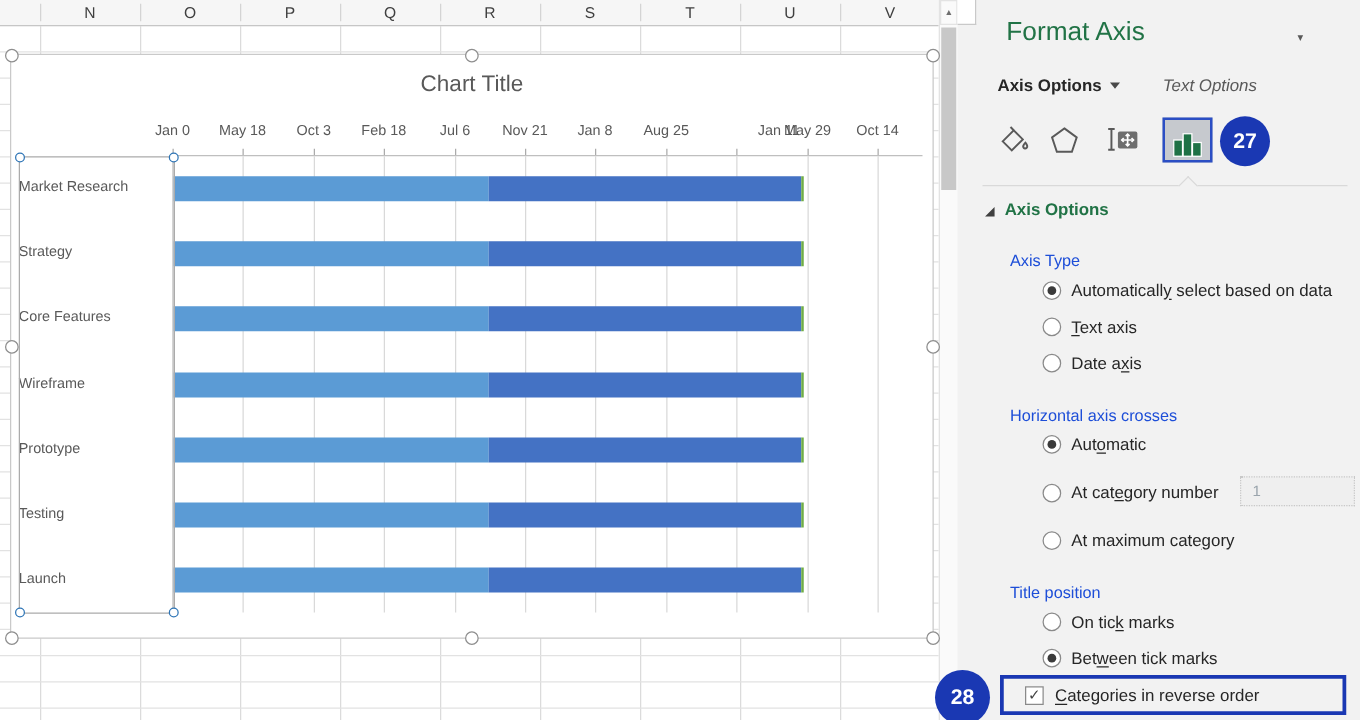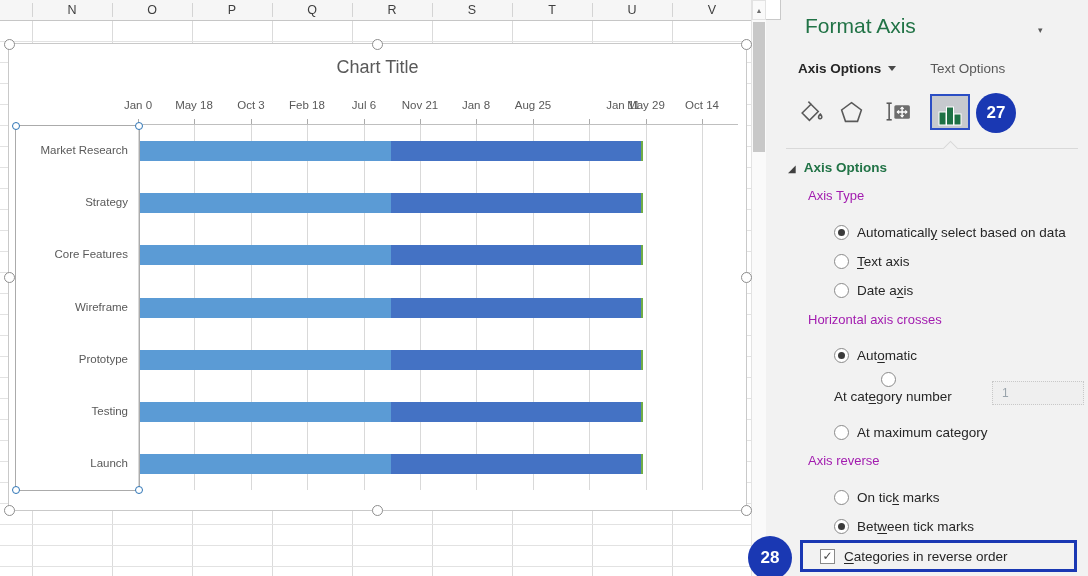--- a/index.html
+++ b/index.html
@@ -32,57 +32,57 @@
   .chart-title{position:absolute;top:13px;left:0;right:0;text-align:center;
                font-size:18px;color:#595959;}
   .xlab{position:absolute;top:54px;height:14px;line-height:14px;font-size:11.5px;color:#595959;
         transform:translateX(-50%);white-space:nowrap;}
   #plot{position:absolute;left:129px;top:80px;width:600px;height:365px;
         border-top:1px solid #BFBFBF;}
   .grid{position:absolute;top:0;bottom:0;width:1px;background:#D9D9D9;}
   .tick{position:absolute;top:-6px;height:5px;width:1px;background:#ABABAB;}
   #plot .vaxis{position:absolute;left:0;top:0;bottom:0;width:1px;background:#9E9E9E;}
   .barseg{position:absolute;height:20px;}
-  .catlab{position:absolute;left:6px;width:113px;text-align:right;font-size:11.5px;
+  .catlab{position:absolute;left:6px;width:113px;font-size:11.5px;
           color:#595959;height:14px;line-height:14px;}
   #catsel{position:absolute;left:6px;top:81px;width:123px;height:364px;
           border:1px solid #ABABAB;}
   .handle{position:absolute;width:11px;height:11px;border-radius:50%;background:#FFFFFF;
           border:1.5px solid #8E8E8E;box-sizing:border-box;z-index:5;}
   .cshandle{position:absolute;width:8px;height:8px;border-radius:50%;background:#FFFFFF;
             border:1.5px solid #2E75B6;box-sizing:border-box;z-index:6;}
 
   
   #panel{position:absolute;left:766px;top:0;width:322px;height:576px;background:#F2F2F2;z-index:2;}
   .ptitle{position:absolute;left:39px;top:14px;font-size:21px;color:#217346;}
   .pchev{position:absolute;left:272px;top:25px;font-size:9px;color:#595959;}
   #tabs{position:absolute;left:32px;top:61px;font-size:13.5px;white-space:nowrap;}
   #tabs .tab-active{font-weight:bold;color:#262626;}
   #tabs .tab-tri{display:inline-block;margin:0 8px 2px 7px;width:0;height:0;
                  border-left:4px solid transparent;border-right:4px solid transparent;
                  border-top:5px solid #494949;}
-  #tabs .tab-idle{color:#595959;margin-left:26px;}
+  #tabs .tab-idle{color:#595959;margin-left:26px;font-style:italic;}
   .icon{position:absolute;top:98px;}
   .icon svg{display:block;}
   #icon-axisopts{position:absolute;left:164px;top:94px;width:40px;height:36px;background:#C6C9CE;
                  border:2px solid #2B4EC4;box-sizing:border-box;display:flex;align-items:flex-end;
                  justify-content:center;}
   .badge{position:absolute;border-radius:50%;background:#1A38B3;color:#FFFFFF;
          display:flex;align-items:center;justify-content:center;font-size:17px;font-weight:bold;z-index:8;}
   #badge27{left:210px;top:93px;width:40px;height:40px;}
   #badge28{left:748px;top:536px;width:44px;height:44px;position:absolute;}
   #sep{position:absolute;left:20px;top:148px;width:292px;height:1px;background:#D9D9D9;}
   #notch{position:absolute;left:179px;top:143px;width:10px;height:10px;background:#F2F2F2;
          border-left:1px solid #D9D9D9;border-top:1px solid #D9D9D9;transform:rotate(45deg);z-index:3;}
   .sechdr{position:absolute;left:22px;top:160px;font-size:13.5px;font-weight:bold;color:#217346;}
   .sechdr .tri{color:#404040;font-size:10px;font-weight:normal;margin-right:8px;}
-  .slabel{position:absolute;left:42px;font-size:13px;color:#a21caf;}
+  .slabel{position:absolute;left:42px;font-size:13px;color:#1d4ed8;margin-top:13px;}
   .opt{position:absolute;left:68px;height:20px;display:flex;align-items:center;
        font-size:13.5px;color:#262626;white-space:nowrap;}
-  .opt.two{height:44px;white-space:normal;flex-direction:column;}
+  .opt.two{height:44px;white-space:normal;}
   .opt.two .lbl{max-width:120px;line-height:1.45;}
   .radio{width:15px;height:15px;border-radius:50%;border:1px solid #8A8A8A;background:#FFFFFF;
          box-sizing:border-box;position:relative;flex:none;margin-right:8px;}
   .opt.sel .radio::after{content:"";position:absolute;left:3px;top:3px;width:7px;height:7px;
          border-radius:50%;background:#3B3B3B;}
   .chkrow{position:absolute;left:54px;top:546px;height:20px;display:flex;align-items:center;
           font-size:13.5px;color:#262626;white-space:nowrap;z-index:9;}
   .chkbox{width:15px;height:15px;border:1px solid #8A8A8A;background:#FFFFFF;box-sizing:border-box;
           flex:none;margin-right:9px;display:flex;align-items:center;justify-content:center;
           font-size:12px;color:#444444;line-height:1;}
@@ -327,21 +327,21 @@
   <div class="opt two" style="top:372px">
     <span class="radio"></span>
       <span class="lbl">At cat<u>e</u>gory number</span>
   </div>
   <div id="valbox">1</div>
   <div class="opt" style="top:422px">
     <span class="radio"></span>
       <span class="lbl">At maximum cate<u>g</u>ory</span>
   </div>
 
-  <div class="slabel" style="top:453px">Axis reverse</div>
+  <div class="slabel" style="top:453px">Title position</div>
   <div class="opt" style="top:487px">
     <span class="radio"></span>
       <span class="lbl">On tic<u>k</u> marks</span>
   </div>
   <div class="opt sel" style="top:516px">
     <span class="radio"></span>
       <span class="lbl">Bet<u>w</u>een tick marks</span>
   </div>
 
   <div class="chkrow">

